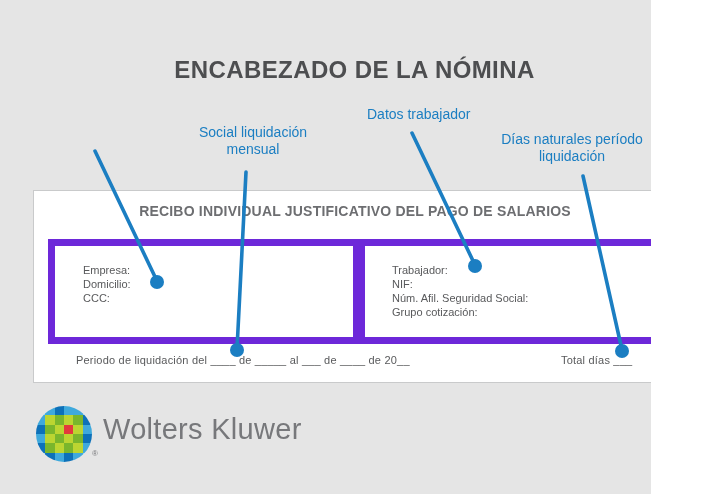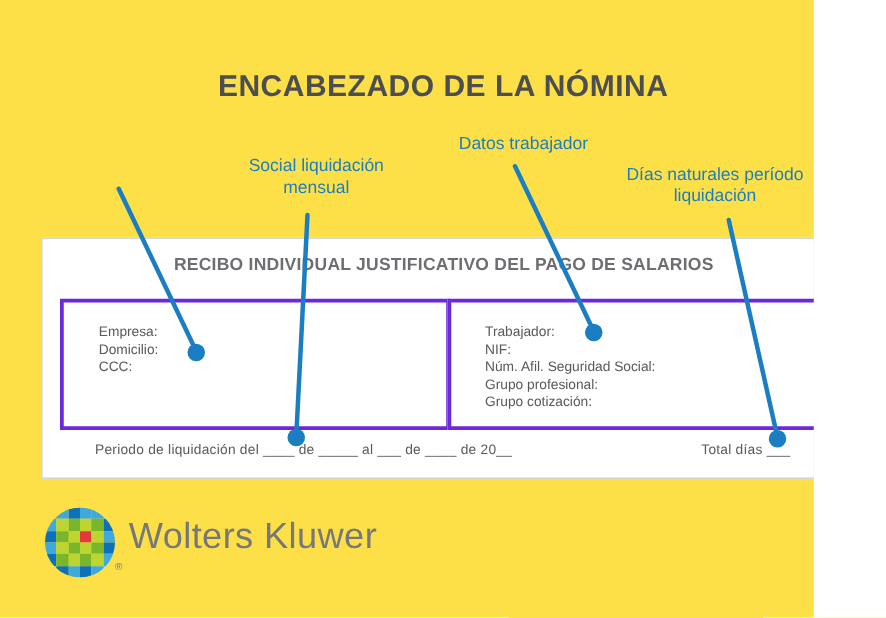--- a/index.html
+++ b/index.html
@@ -1,17 +1,17 @@
 <!DOCTYPE html>
 <html><head>
 <meta charset="utf-8">
 <style>
   html,body{margin:0;padding:0;background:#fff;}
   body{font-family:"Liberation Sans",sans-serif;}
-  #canvas{position:relative;width:651px;height:494px;background:#fde047;overflow:hidden;}
+  #canvas{position:relative;width:651px;height:494px;background:#e5e5e5;overflow:hidden;}
 
   .page-title{
     position:absolute;left:0;top:56px;width:709px;text-align:center;
     font-size:24px;font-weight:700;color:#4d4e50;letter-spacing:.4px;
   }
 
   .callout-label{
     position:absolute;color:#1b7ec2;font-size:14px;line-height:17px;font-weight:400;
   }
   .lbl-empresa{left:45px;top:108px;width:100px;text-align:left;}
@@ -21,21 +21,21 @@
 
   .outer-box{
     position:absolute;left:33px;top:190px;width:644px;height:193px;
     border:1px solid #c9cacb;background:#fff;box-sizing:border-box;
   }
   .form-heading{
     position:absolute;left:0;top:12px;width:100%;text-align:center;
     font-size:14px;font-weight:700;color:#6d6e71;letter-spacing:.2px;
   }
   .cell{
-    position:absolute;top:48px;height:105px;border:3px solid #6d28d9;
+    position:absolute;top:48px;height:105px;border:7px solid #6d28d9;
     box-sizing:border-box;background:#fff;
   }
   .cell-left{left:14px;width:312px;}
   .cell-right{left:324px;width:311px;}
   .cell-inner{padding:17px 0 0 28px;}
   .cell-right .cell-inner{padding-left:27px;}
   .field-line{font-size:11px;line-height:14px;color:#58595b;}
 
   .period-line{
     position:absolute;left:42px;top:163px;font-size:11px;color:#58595b;letter-spacing:.2px;
@@ -80,21 +80,20 @@
         <div class="field-line">Domicilio:</div>
         <div class="field-line">CCC:</div>
       </div>
     </div>
 
     <div class="cell cell-right">
       <div class="cell-inner">
         <div class="field-line">Trabajador:</div>
         <div class="field-line">NIF:</div>
         <div class="field-line">Núm. Afil. Seguridad Social:</div>
-        <div class="field-line">Grupo profesional:</div>
         <div class="field-line">Grupo cotización:</div>
       </div>
     </div>
 
     <div class="period-line">Periodo de liquidación del ____ de _____ al ___ de ____ de 20__</div>
     <div class="total-days">Total días ___</div>
   </div>
 
   <svg class="annotation-lines" width="709" height="494" viewBox="0 0 709 494">
     <line class="ann-line" x1="95" y1="151" x2="157" y2="281" style="stroke: rgb(27, 126, 194);"></line>

